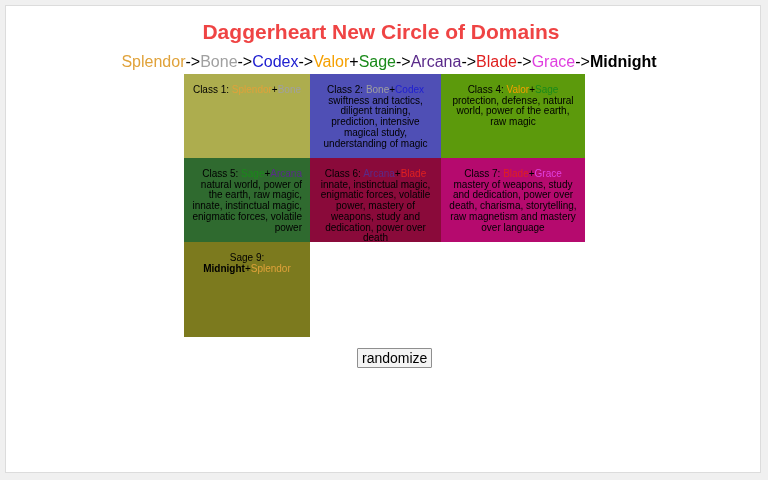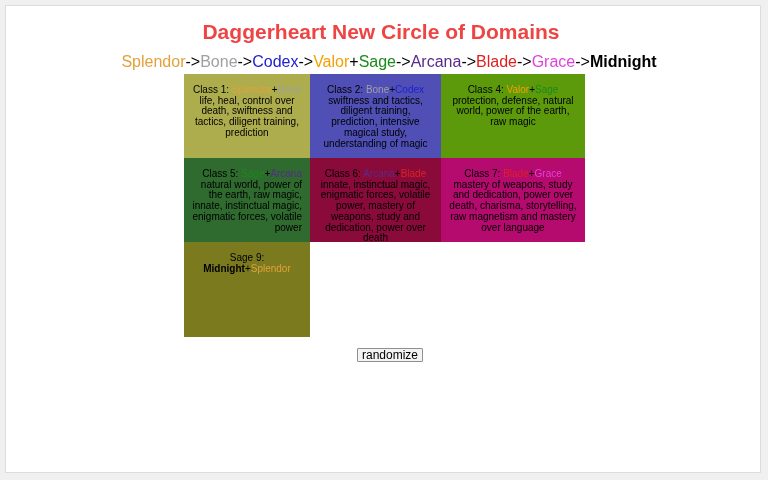--- a/index.html
+++ b/index.html
@@ -61,45 +61,44 @@
       padding: 11px 8px 0 8px;
       box-sizing: border-box;
     }
     .cell .head { display: block; }
     .cell .desc { display: block; }
     .bold { font-weight: bold; }
     .btn {
       position: absolute;
       left: 351px;
       top: 342px;
-      height: 14px;
+      height: 20px;
       padding: 0 4px;
       font-family: "Liberation Sans", sans-serif;
-      font-size: 12px;
+      font-size: 14px;
       line-height: 12px;
       background: #f4f4f4;
       border: 1px solid #8f8f8f;
       color: #000;
       box-sizing: border-box;
       border-radius: 1px;
       cursor: pointer;
     }
   </style>
 </head>
 <body>
 
 <div class="frame">
   <h1 class="title">Daggerheart New Circle of Domains</h1>
 
   <div class="sequence" id="sequence"><span style="color: rgb(224, 162, 58);">Splendor</span><span style="color: rgb(0, 0, 0);">-&gt;</span><span style="color: rgb(160, 160, 160);">Bone</span><span style="color: rgb(0, 0, 0);">-&gt;</span><span style="color: rgb(32, 32, 208);">Codex</span><span style="color: rgb(0, 0, 0);">-&gt;</span><span style="color: rgb(245, 160, 0);">Valor</span><span style="color: rgb(0, 0, 0);">+</span><span style="color: rgb(26, 138, 26);">Sage</span><span style="color: rgb(0, 0, 0);">-&gt;</span><span style="color: rgb(90, 42, 138);">Arcana</span><span style="color: rgb(0, 0, 0);">-&gt;</span><span style="color: rgb(224, 32, 32);">Blade</span><span style="color: rgb(0, 0, 0);">-&gt;</span><span style="color: rgb(224, 64, 224);">Grace</span><span style="color: rgb(0, 0, 0);">-&gt;</span><span style="color: rgb(0, 0, 0); font-weight: bold;">Midnight</span></div>
 
   <div class="grid" id="grid">
       <div class="cell" style="background: rgb(173, 173, 78);">
         <span class="head"><span>Class 1: </span><span style="color: rgb(224, 162, 58);">Splendor</span><span>+</span><span style="color: rgb(160, 160, 160);">Bone</span></span>
-        <span class="desc">life, heal, control over death, swiftness and tactics, diligent training, prediction</span>
       </div>
       <div class="cell" style="background: rgb(79, 79, 181);">
         <span class="head"><span>Class 2: </span><span style="color: rgb(160, 160, 160);">Bone</span><span>+</span><span style="color: rgb(32, 32, 208);">Codex</span></span>
         <span class="desc">swiftness and tactics, diligent training, prediction, intensive magical study, understanding of magic</span>
       </div>
       <div class="cell" style="background: rgb(92, 154, 12);">
         <span class="head"><span>Class 4: </span><span style="color: rgb(245, 160, 0);">Valor</span><span>+</span><span style="color: rgb(26, 138, 26);">Sage</span></span>
         <span class="desc">protection, defense, natural world, power of the earth, raw magic</span>
       </div>
       <div class="cell" style="background: rgb(47, 106, 47); text-align: right;">

